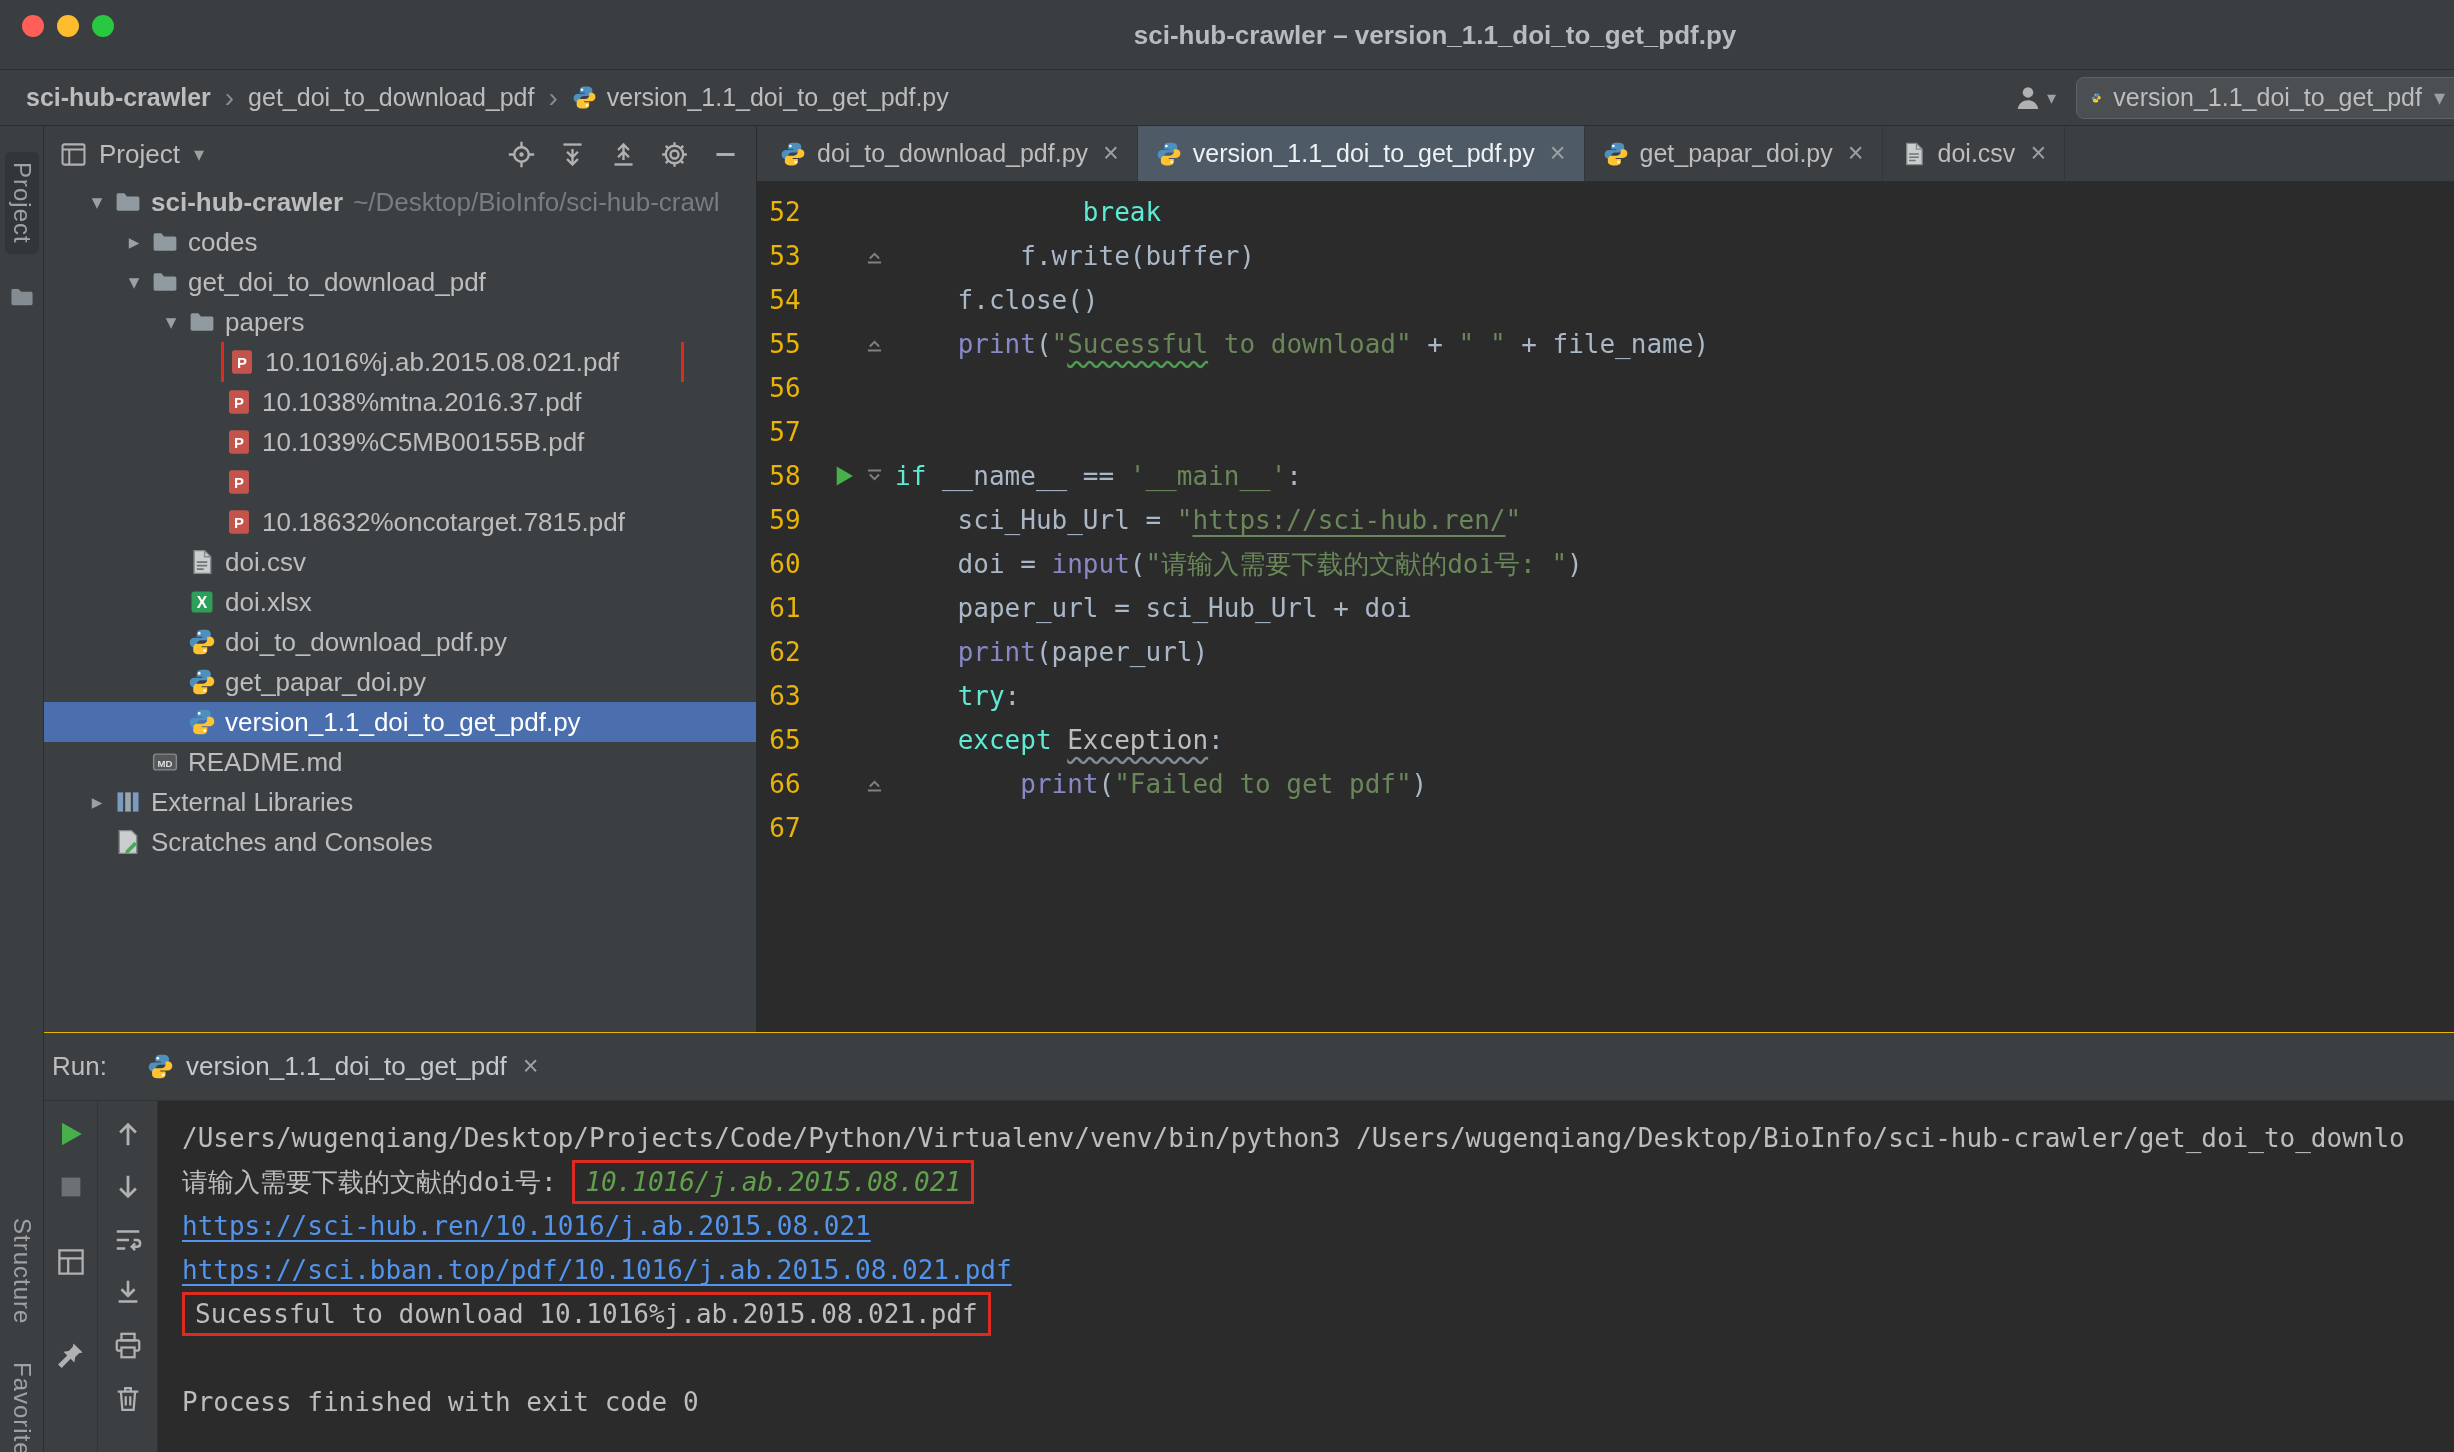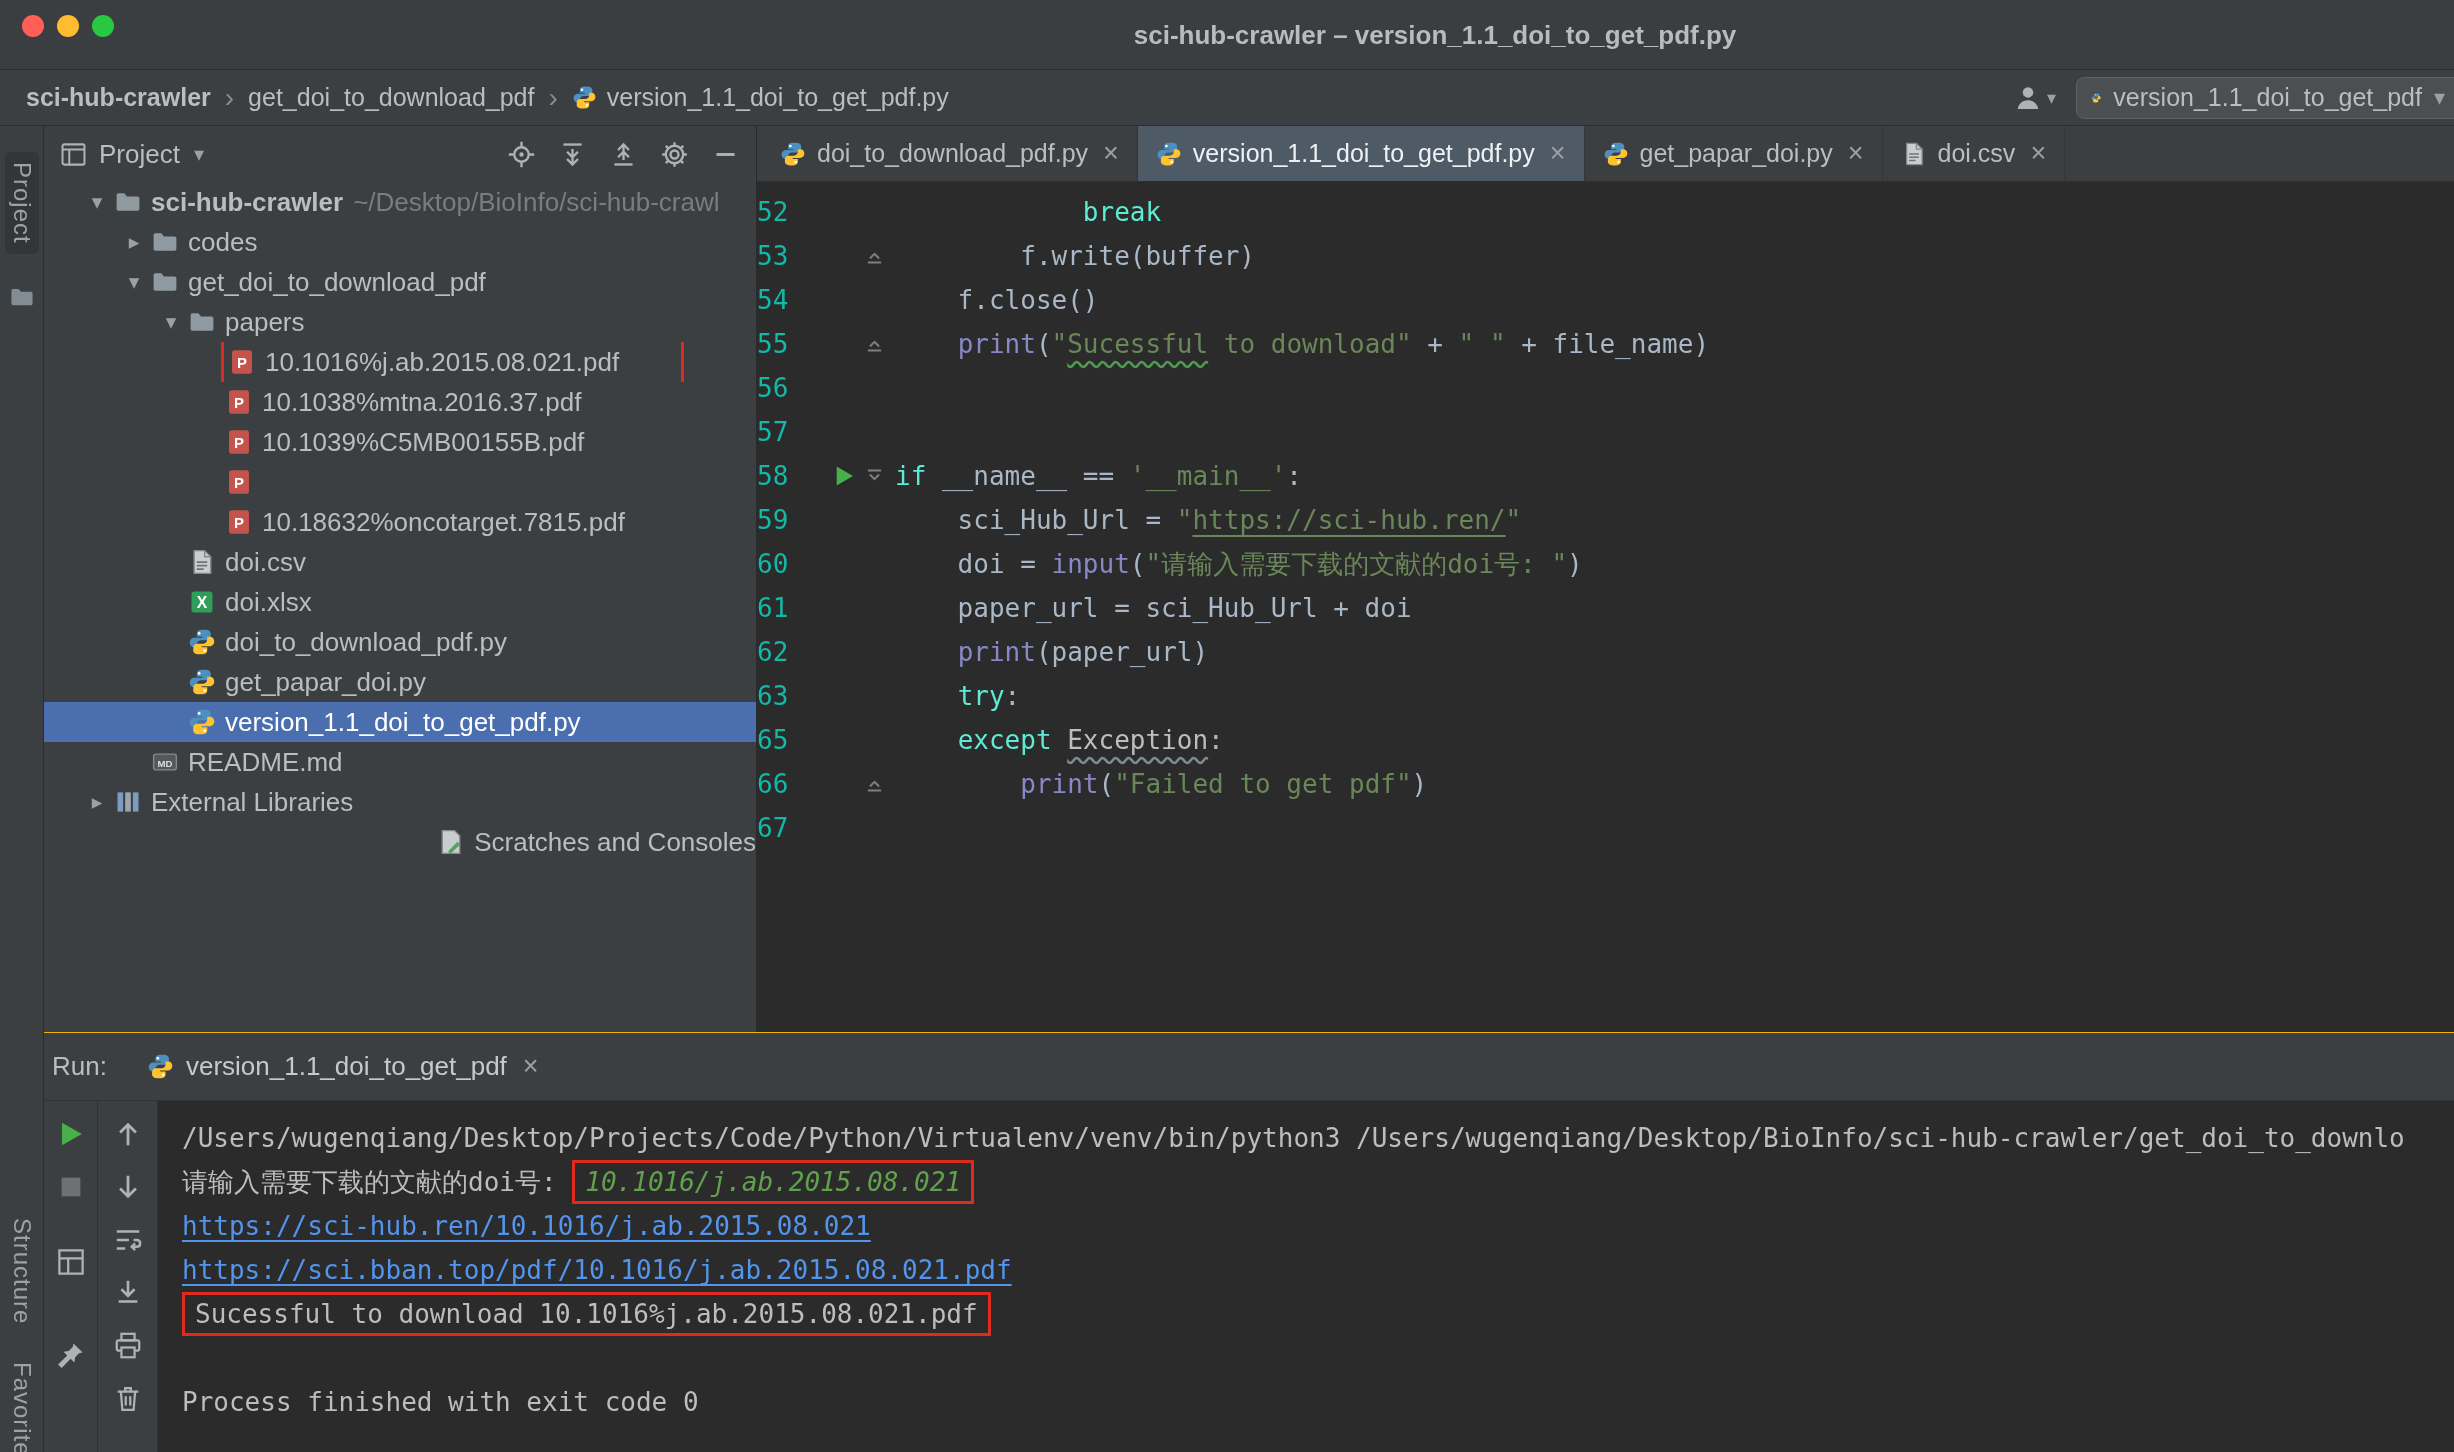--- a/index.html
+++ b/index.html
@@ -59,21 +59,21 @@
 
   
   .editor{flex:1;display:flex;flex-direction:column;min-width:0;background:#2b2b2b}
   .tab-bar{height:56px;background:#3c3f41;border-bottom:1px solid #2c2e2f;display:flex;align-items:stretch;padding-left:5px;overflow:hidden}
   .tab{display:flex;align-items:center;gap:11px;padding:0 18px;font-size:25px;color:#bbbdbf;border-right:1px solid #343638;white-space:nowrap}
   .tab.active{background:#4e5a65;color:#eef1f3}
   .tab-icon{width:26px;height:26px}
   .close{color:#9da0a2;font-size:27px;margin-left:4px;line-height:1}
   .code{flex:1;padding-top:8px;font-family:"DejaVu Sans Mono","Liberation Mono",monospace;font-size:26px;overflow:hidden}
   .cl{height:44px;display:flex;align-items:center}
-  .ln{width:70px;flex:none;text-align:left;padding-right:14px;color:#14b8a6}
+  .ln{width:70px;flex:none;text-align:center;padding-right:14px;color:#eab308}
   .mark{width:62px;flex:none;display:flex;align-items:center;justify-content:flex-end;padding-right:4px;gap:4px;position:relative}
   .gm-run{width:26px;height:26px;margin-right:auto;margin-left:4px}
   .gm-fold{width:21px;height:21px;opacity:.85}
   .ct{white-space:pre;padding-left:6px}
   .tok.pl{color:#a9b7c6}
   .tok.kw{color:#5eead4}
   .tok.str{color:#6a8759}
   .tok.fn{color:#8888c6}
   .tok.cm{color:#808080}
   .tok.lnk{text-decoration:underline;text-underline-offset:6px}
@@ -385,21 +385,21 @@
                 <span class="chev">▸</span>
                 <span class="icon tree-icon">
                   <svg viewBox="0 0 16 16">
                     <rect x="2" y="2.5" width="3.2" height="11" fill="#7b9cc0"></rect>
                     <rect x="6.4" y="2.5" width="3.2" height="11" fill="#9aa7b0"></rect>
                     <rect x="10.8" y="2.5" width="3.2" height="11" fill="#7b9cc0"></rect>
                   </svg>
                 </span>
                 <span>External Libraries</span>
               </div>
-              <div class="tree-row" style="padding-left: 36px; justify-content: flex-end;">
+              <div class="tree-row" style="padding-left: 36px;">
                 <span class="chev"></span>
                 <span class="icon tree-icon">
                   <svg viewBox="0 0 16 16">
                     <path d="M3 1.5h7l3 3v10H3z" fill="#c9cdce" stroke="#85898b" stroke-width=".8"></path>
                     <path d="M13.2 9.4l-4.8 4.8-2.1.6.6-2.1 4.8-4.8z" fill="#4da65a"></path>
                   </svg>
                 </span>
                 <span>Scratches and Consoles</span>
               </div>
             </div>

